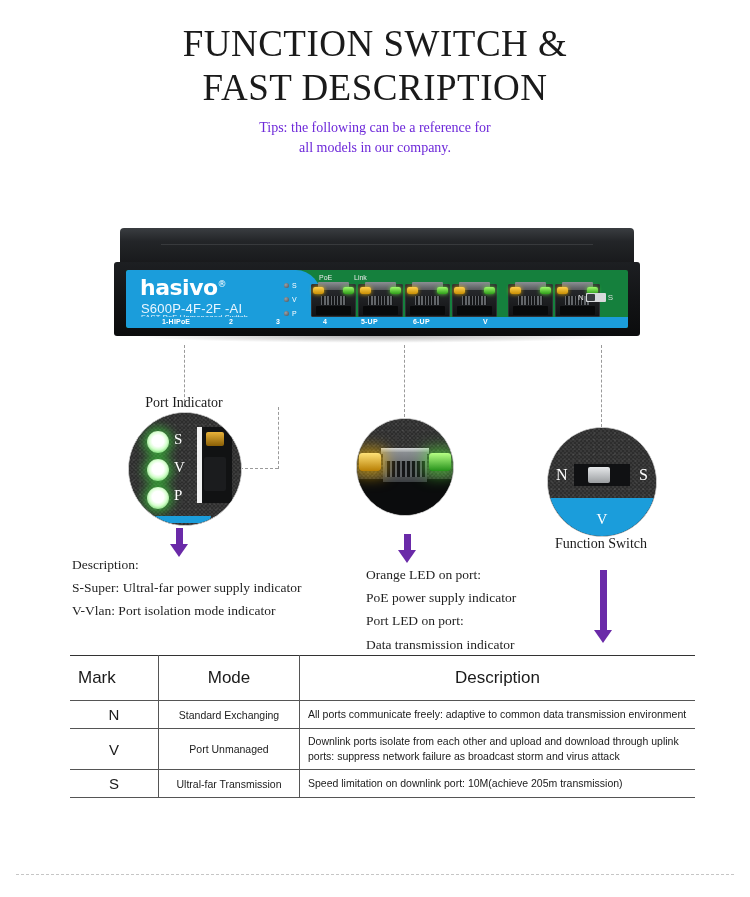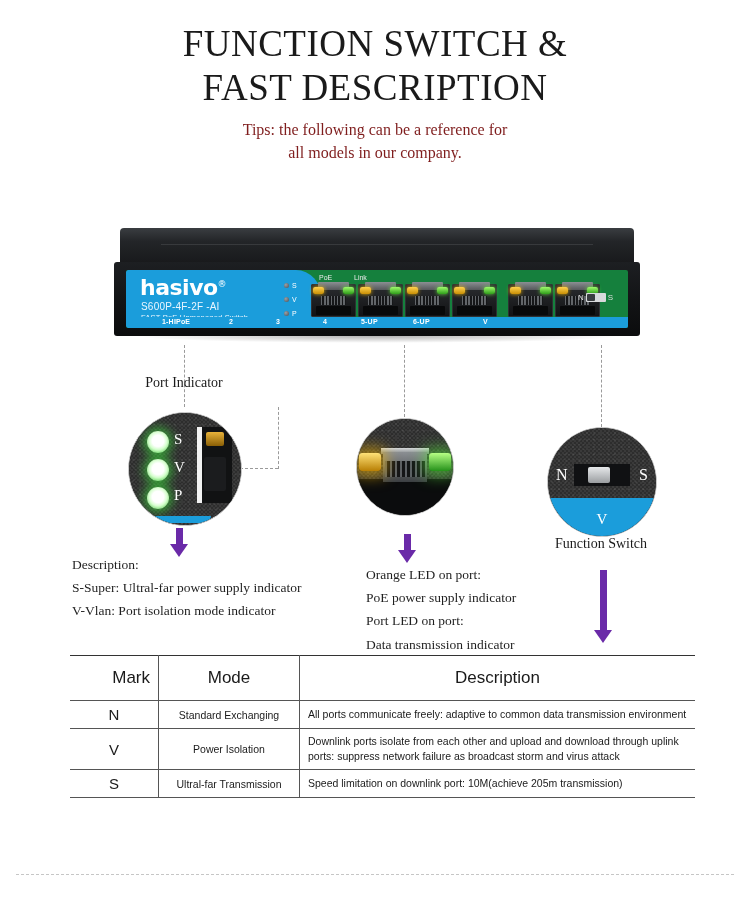--- a/index.html
+++ b/index.html
@@ -11,21 +11,21 @@
   .page{position:relative;width:750px;height:897px;}
 
   
   .title{
     position:absolute;top:22px;left:0;width:750px;text-align:center;
     font-family:"Liberation Serif",serif;
     font-size:37px;line-height:1.18;color:#1a1a1a;letter-spacing:.5px;
   }
   .subtitle{
     position:absolute;top:118px;left:0;width:750px;text-align:center;
-    font-size:16px;line-height:1.45;color:#7f1d1d;
+    font-size:14px;line-height:1.45;color:#6d28d9;
   }
 
   
   .device{position:absolute;left:114px;top:228px;width:526px;height:117px;}
   .dev-top{
     position:absolute;left:6px;top:0;width:514px;height:38px;
     background:linear-gradient(#3a3d41 0%,#232528 35%,#17181a 100%);
     border-radius:4px 4px 0 0;
   }
   .dev-top:after{
@@ -55,21 +55,21 @@
     background:#1b9ddb;border-radius:0 50% 50% 0;
   }
   .brand{
     position:absolute;left:14px;top:5px;
     font-family:"DejaVu Sans",sans-serif;font-weight:bold;
     font-size:22px;color:#ffffff;letter-spacing:-.5px;
   }
   .brand sup{font-size:9px;vertical-align:super;font-weight:normal;}
   .model{
     position:absolute;left:15px;top:31px;
-    font-family:"Liberation Sans",sans-serif;font-size:10px;color:#eaf6ff;
+    font-family:"Liberation Sans",sans-serif;font-size:13px;color:#eaf6ff;
     letter-spacing:.2px;
   }
   .modeldesc{
     position:absolute;left:15px;top:43px;
     font-family:"Liberation Sans",sans-serif;font-size:7.5px;color:#eaf6ff;
     letter-spacing:.2px;
   }
   .led-col{position:absolute;left:158px;top:8px;width:26px;}
   .led-row{display:flex;align-items:center;gap:3px;height:14px;}
   .led-dot{
@@ -250,21 +250,21 @@
   
   .tbl{
     position:absolute;left:70px;top:655px;width:625px;
     border-collapse:collapse;
     font-family:"Liberation Sans",sans-serif;color:#1a1a1a;
   }
   .tbl td,.tbl th{
     border:1px solid #555;padding:5px 8px;vertical-align:middle;
   }
   .tbl tr th{border-top:1.4px solid #333;}
-  .tbl .c-mark{width:72px;text-align:right;}
+  .tbl .c-mark{width:72px;text-align:left;}
   .tbl .c-mode{width:124px;text-align:center;}
   .tbl thead th{
     font-weight:normal;font-size:17px;padding:12px 8px;
   }
   .tbl tbody .mk{font-size:15px;text-align:center;}
   .tbl tbody .md{font-size:10.5px;text-align:center;}
   .tbl tbody .ds{font-size:10.5px;line-height:1.45;text-align:left;}
   .tbl tr td:first-child,.tbl tr th:first-child{border-left:none;}
   .tbl tr td:last-child,.tbl tr th:last-child{border-right:none;}
 
@@ -383,21 +383,21 @@
   </div>
 
   <div class="vline" style="left:184px;top:345px;height:62px;"></div>
   <div class="hline" style="left:184px;top:407px;width:0px;"></div>
   <div class="vline" style="left:404px;top:345px;height:72px;"></div>
   <div class="vline" style="left:601px;top:345px;height:82px;"></div>
 
   <div class="hline" style="left:240px;top:468px;width:38px;"></div>
   <div class="vline" style="left:278px;top:407px;height:62px;"></div>
 
-  <div class="callout-label" style="left:128px;top:375px;width:112px;text-align:center;">Port Indicator</div>
+  <div class="callout-label" style="left:128px;top:395px;width:112px;text-align:center;">Port Indicator</div>
   <div class="callout" id="c1">
     <div class="noise"></div>
     <div class="glow gl1"></div>
     <div class="glow gl2"></div>
     <div class="glow gl3"></div>
     <div class="gtxt gt1">S</div>
     <div class="gtxt gt2">V</div>
     <div class="gtxt gt3">P</div>
     <div class="portmini"></div>
     <div class="bluecurve"></div>
@@ -458,21 +458,21 @@
       </tr>
     </thead>
     <tbody>
       <tr>
         <td class="c-mark mk">N</td>
         <td class="c-mode md">Standard Exchanging</td>
         <td class="ds">All ports communicate freely: adaptive to common data transmission environment</td>
       </tr>
       <tr>
         <td class="c-mark mk">V</td>
-        <td class="c-mode md">Power Isolation</td>
+        <td class="c-mode md">Port Unmanaged</td>
         <td class="ds">Downlink ports isolate from each other and upload and download through uplink ports: suppress network failure as broadcast storm and virus attack</td>
       </tr>
       <tr>
         <td class="c-mark mk">S</td>
         <td class="c-mode md">Ultral-far Transmission</td>
         <td class="ds">Speed limitation on downlink port: 10M(achieve 205m transmission)</td>
       </tr>
     </tbody>
   </table>
 

